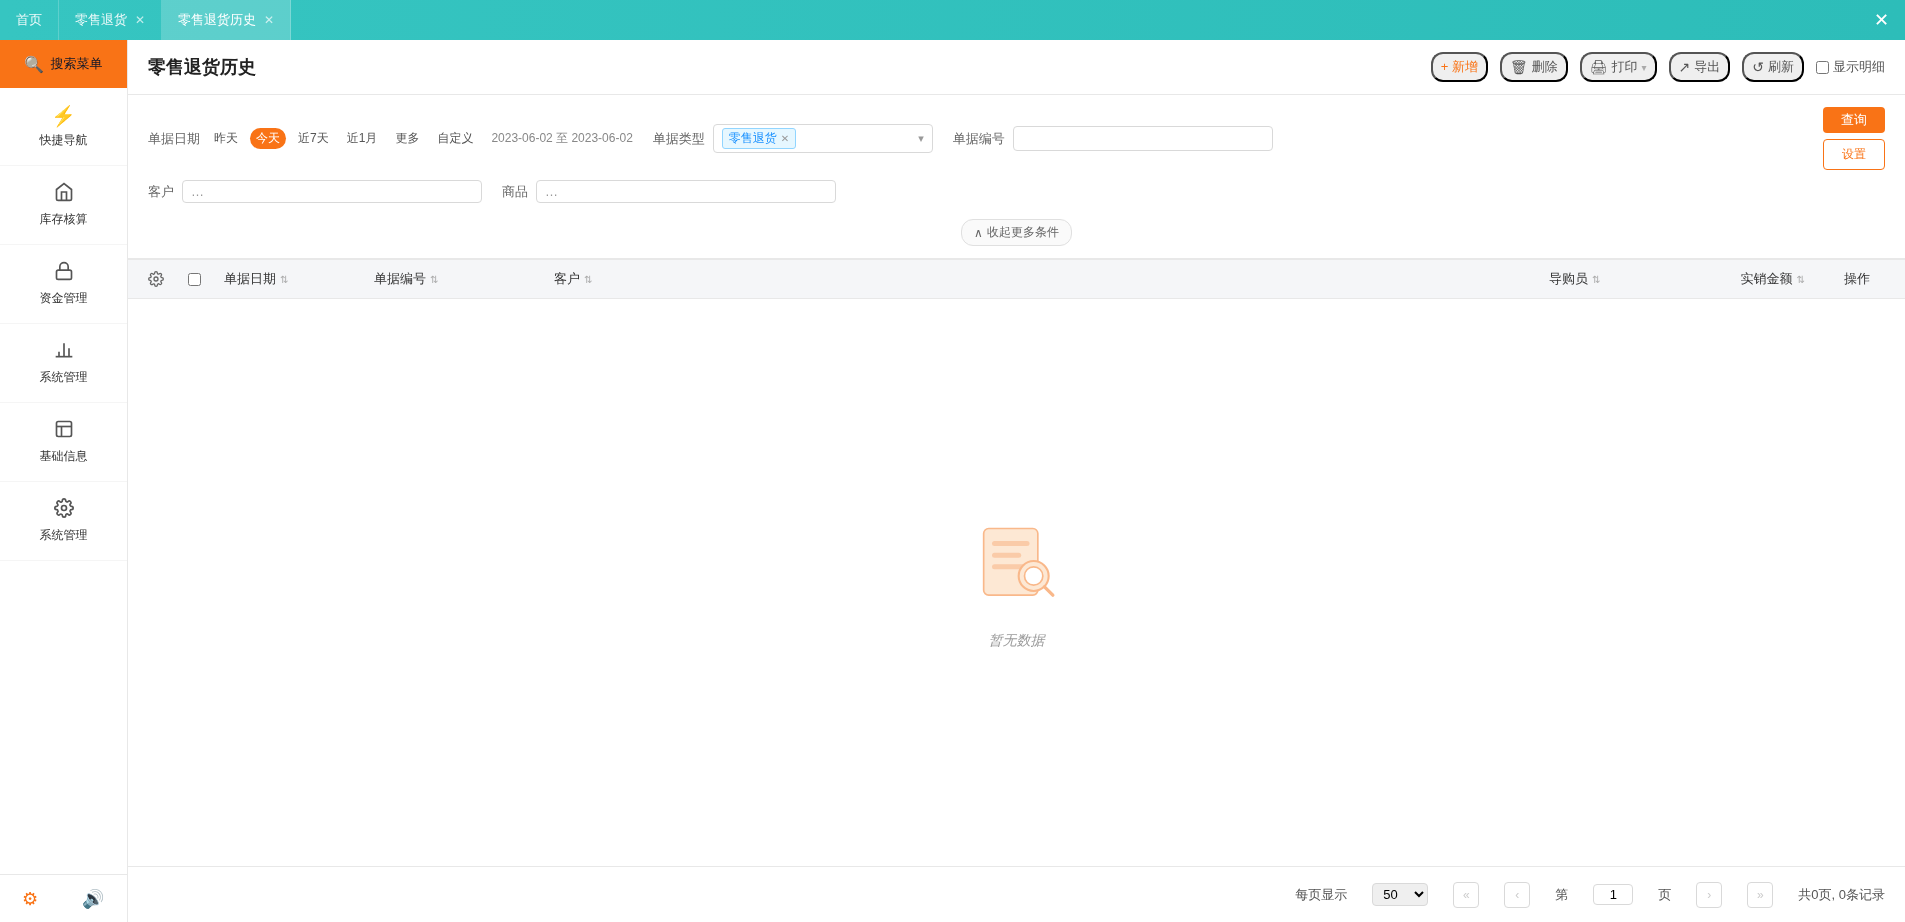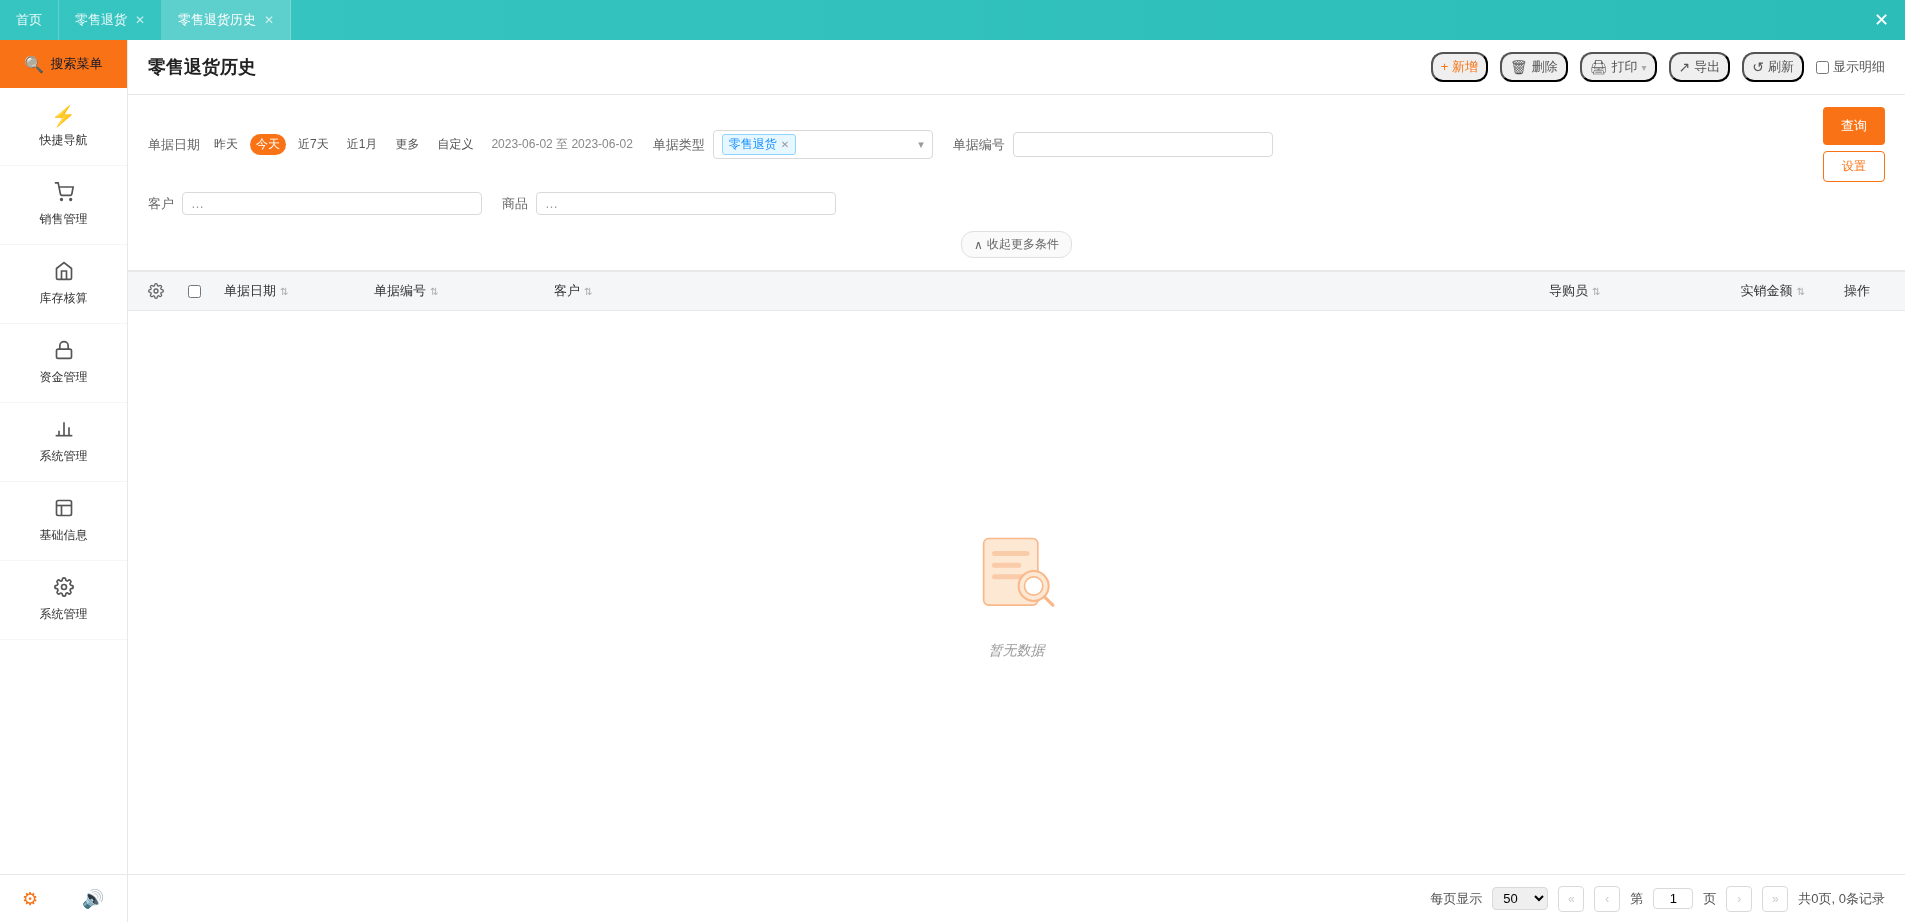--- a/index.html
+++ b/index.html
@@ -322,28 +322,28 @@
       width: 100px;
       height: 100px;
     }
     .empty-text {
       font-size: 14px;
       color: #999;
     }
 
     
     .pagination-bar {
-      height: 48px;
+      height: 56px;
       background: #fff;
       border-top: 1px solid #e8e8e8;
       display: flex;
       align-items: center;
       justify-content: flex-end;
       padding: 16px 20px;
-      gap: 10px;
+      gap: 25px;
       font-size: 13px;
       color: #555;
     }
     .page-size-select {
       border: 1px solid #d9d9d9;
       border-radius: 4px;
       padding: 2px 6px;
       font-size: 13px;
       outline: none;
     }
@@ -370,21 +370,21 @@
       padding: 2px;
       outline: none;
     }
 
     
     .query-btn {
       background: #f97316;
       color: #fff;
       border: none;
       border-radius: 4px;
-      padding: 10px 18px;
+      padding: 4px 18px;
       font-size: 13px;
       cursor: pointer;
     }
     .set-btn {
       background: #fff;
       color: #f97316;
       border: 1px solid #f97316;
       border-radius: 4px;
       padding: 6px 18px;
       font-size: 12px;
@@ -421,30 +421,20 @@
 
   <div class="sidebar">
     <div class="sidebar-search">
       <span class="sidebar-search-icon">🔍</span>
       <span class="sidebar-search-text">搜索菜单</span>
     </div>
     <div class="sidebar-items">
       <div class="sidebar-item">
         <span class="s-icon">⚡</span>
         <span class="s-label">快捷导航</span>
-      </div>
-      <div class="sidebar-item">
-        <span class="s-icon">
-          <svg width="20" height="20" viewBox="0 0 24 24" fill="none" stroke="#555" stroke-width="2">
-            <circle cx="9" cy="21" r="1"></circle>
-              <circle cx="20" cy="21" r="1"></circle>
-            <path d="M1 1h4l2.68 13.39a2 2 0 0 0 2 1.61h9.72a2 2 0 0 0 2-1.61L23 6H6"></path>
-          </svg>
-        </span>
-        <span class="s-label">销售管理</span>
       </div>
       <div class="sidebar-item">
         <span class="s-icon">
           <svg width="20" height="20" viewBox="0 0 24 24" fill="none" stroke="#555" stroke-width="2">
             <path d="M3 9l9-7 9 7v11a2 2 0 0 1-2 2H5a2 2 0 0 1-2-2z"></path>
             <polyline points="9 22 9 12 15 12 15 22"></polyline>
           </svg>
         </span>
         <span class="s-label">库存核算</span>
       </div>

